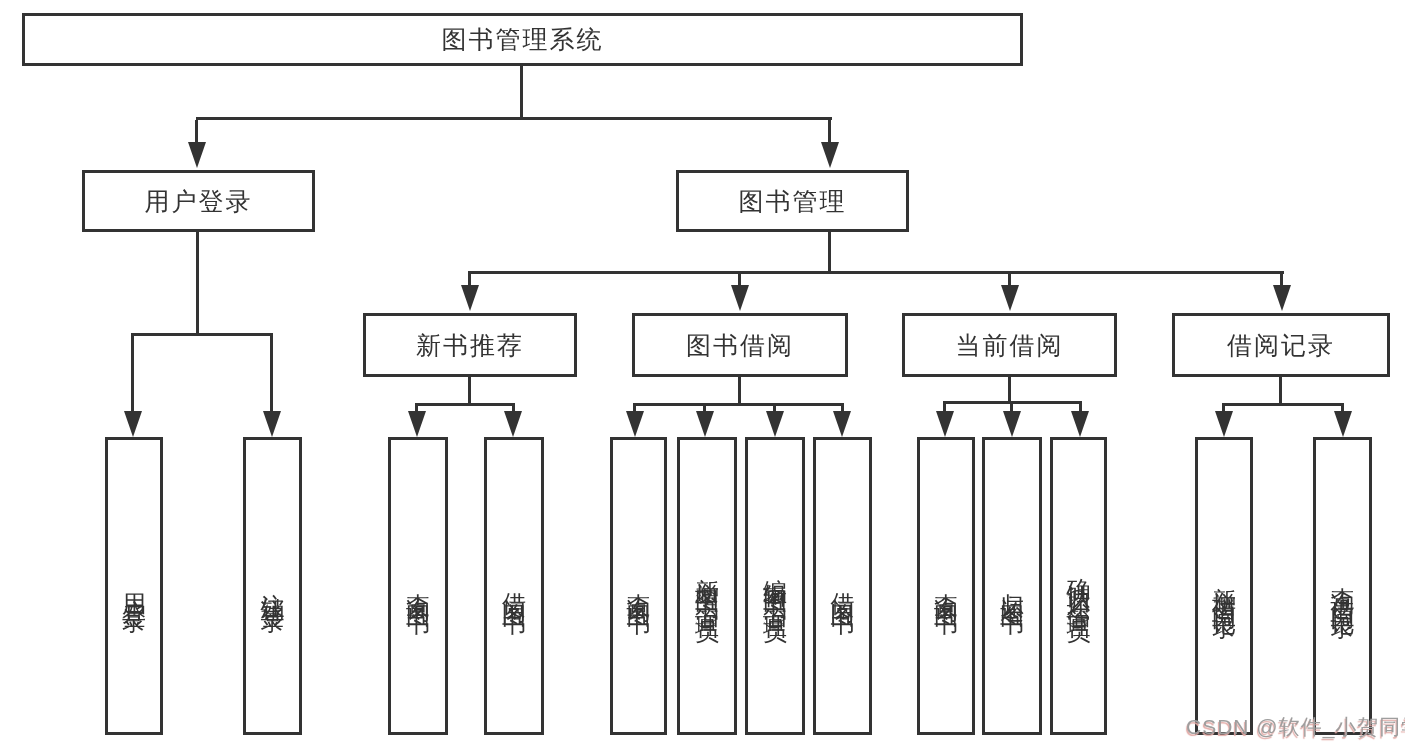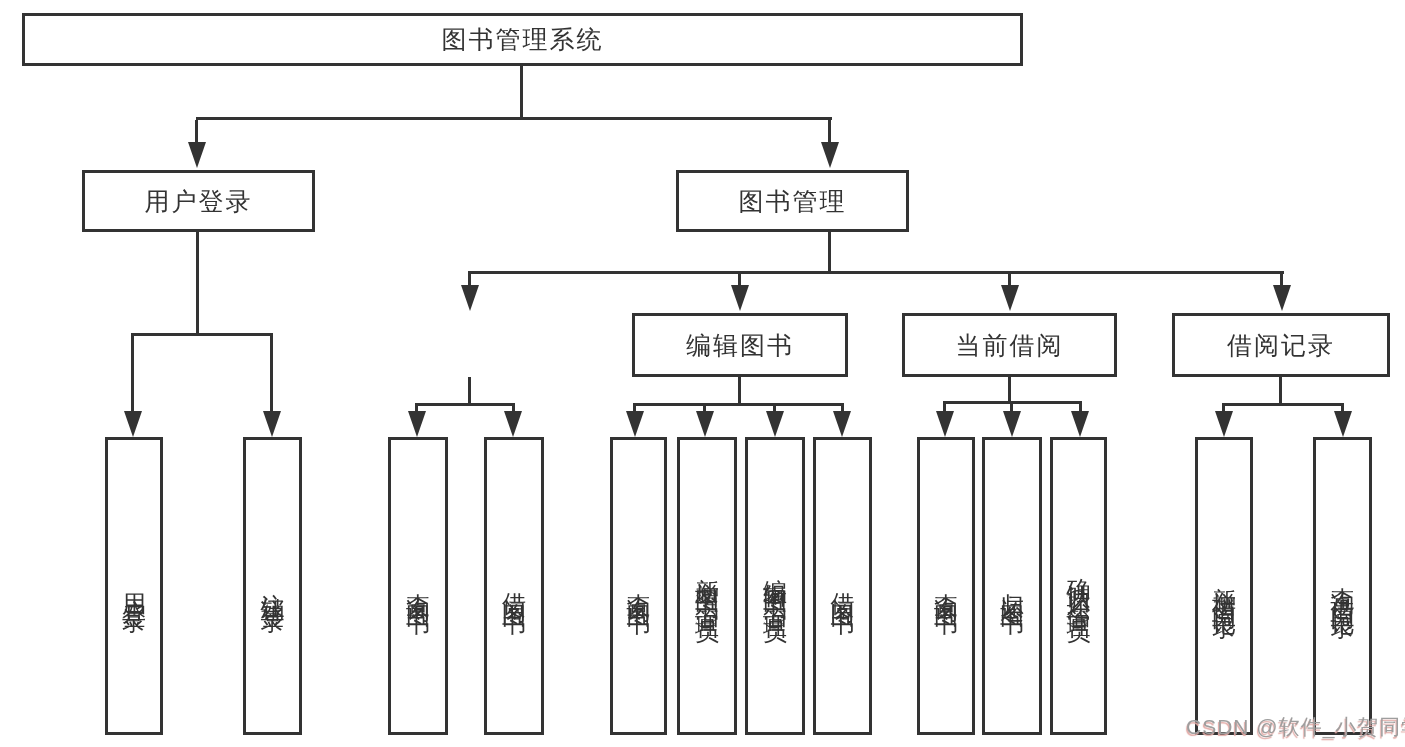--- a/index.html
+++ b/index.html
@@ -55,22 +55,25 @@
   <div class="ln" style="left:468px;top:271px;width:816px;height:3px"></div>
   <div class="ln" style="left:468px;top:271px;width:3px;height:16px"></div>
   <i class="ah" style="left:470px;top:285px"></i>
   <div class="ln" style="left:738px;top:271px;width:3px;height:16px"></div>
   <i class="ah" style="left:740px;top:285px"></i>
   <div class="ln" style="left:1008px;top:271px;width:3px;height:16px"></div>
   <i class="ah" style="left:1010px;top:285px"></i>
   <div class="ln" style="left:1280px;top:271px;width:3px;height:16px"></div>
   <i class="ah" style="left:1282px;top:285px"></i>
 
+  <div class="bx hb" style="left:363px;top:313px;width:214px;height:64px">
+    <span>新书推荐</span>
+  </div>
   <div class="bx hb" style="left:632px;top:313px;width:216px;height:64px">
-    <span>编辑图书</span>
+    <span>图书借阅</span>
   </div>
   <div class="bx hb" style="left:902px;top:313px;width:215px;height:64px">
     <span>当前借阅</span>
   </div>
   <div class="bx hb" style="left:1172px;top:313px;width:218px;height:64px">
     <span>借阅记录</span>
   </div>
 
   <div class="ln" style="left:468px;top:377px;width:3px;height:28px"></div>
   <div class="ln" style="left:415px;top:403px;width:100px;height:3px"></div>

